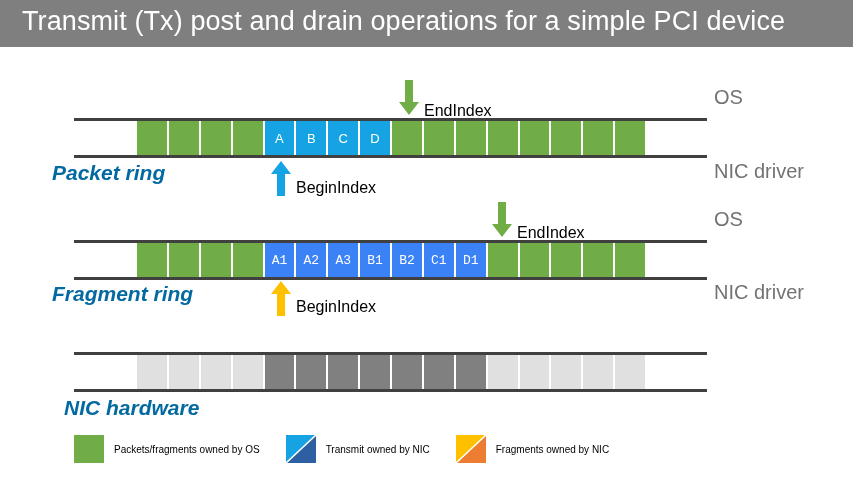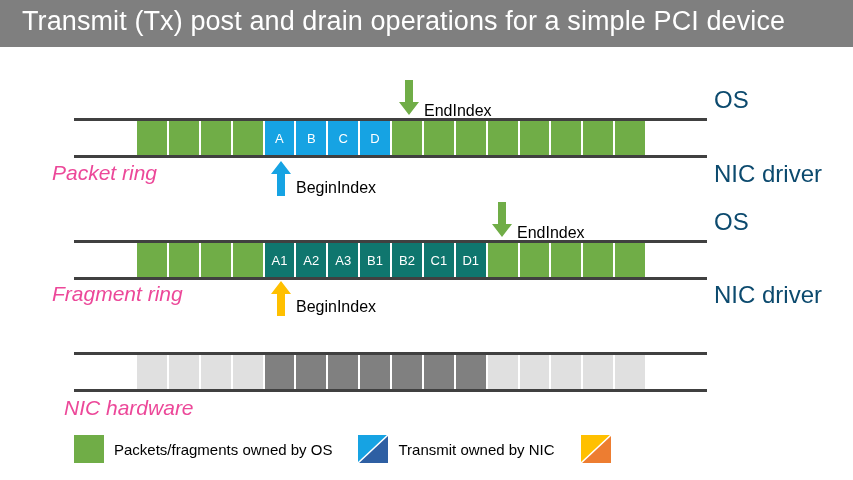--- a/index.html
+++ b/index.html
@@ -33,50 +33,51 @@
   .cell{
     flex:1 1 0;
     margin-right:2px;
     display:flex;align-items:center;justify-content:center;
     font-size:13px;color:#ffffff;
     box-sizing:border-box;
   }
   .cell:last-child{margin-right:0;}
   .cell.green{background:#70ad47;}
   .cell.blue{background:#16a3e3;}
-  .cell.amber{background:#0f766e;}
+  .cell.amber{background:#3b82f6;font-family:Liberation Mono, monospace;}
   .cell.hw-light{background:#e0e0e0;}
   .cell.hw-dark{background:#808080;}
   .side-label{
     position:absolute;
-    font-size:24px;color:#0c4a6e;
+    font-size:20px;color:#737373;
     white-space:nowrap;
   }
   .row-label{
     position:absolute;
-    font-size:21px;color:#ec4899;
+    font-size:21px;color:#0369a1;
     font-style:italic;
     white-space:nowrap;
+    font-weight:bold;
   }
   .idx-label{
     position:absolute;
     font-size:16px;color:#000000;
     white-space:nowrap;
     margin-top:12px;
   }
   .arrow{position:absolute;}
   
   #legend{
     position:absolute;left:74px;top:433px;
     width:740px;height:32px;
     display:flex;align-items:center;
   }
   .legend-item{display:flex;align-items:center;margin-right:26px;}
   .swatch{width:30px;height:28px;margin-right:10px;flex:none;}
-  .legend-text{font-size:15px;color:#000000;white-space:nowrap;}
+  .legend-text{font-size:10px;color:#000000;white-space:nowrap;}
 </style>
 </head>
 <body>
 
 <div id="title-bar">
   <div id="title-text">Transmit (Tx) post and drain operations for a simple PCI device</div>
 </div>
 
 <div>
 
@@ -212,15 +213,16 @@
   </div>
 
   <div class="legend-item">
     <span class="swatch">
       <svg width="30" height="28" viewBox="0 0 30 28">
         <polygon points="0,0 30,0 0,28" fill="#ffc000"></polygon>
         <polygon points="30,0 30,28 0,28" fill="#ed7d31"></polygon>
         <line x1="0" y1="28" x2="30" y2="0" stroke="#ffffff" stroke-width="1.5"></line>
       </svg>
     </span>
+    <span class="legend-text">Fragments owned by NIC</span>
   </div>
 
 </div>
 
 </body></html>

